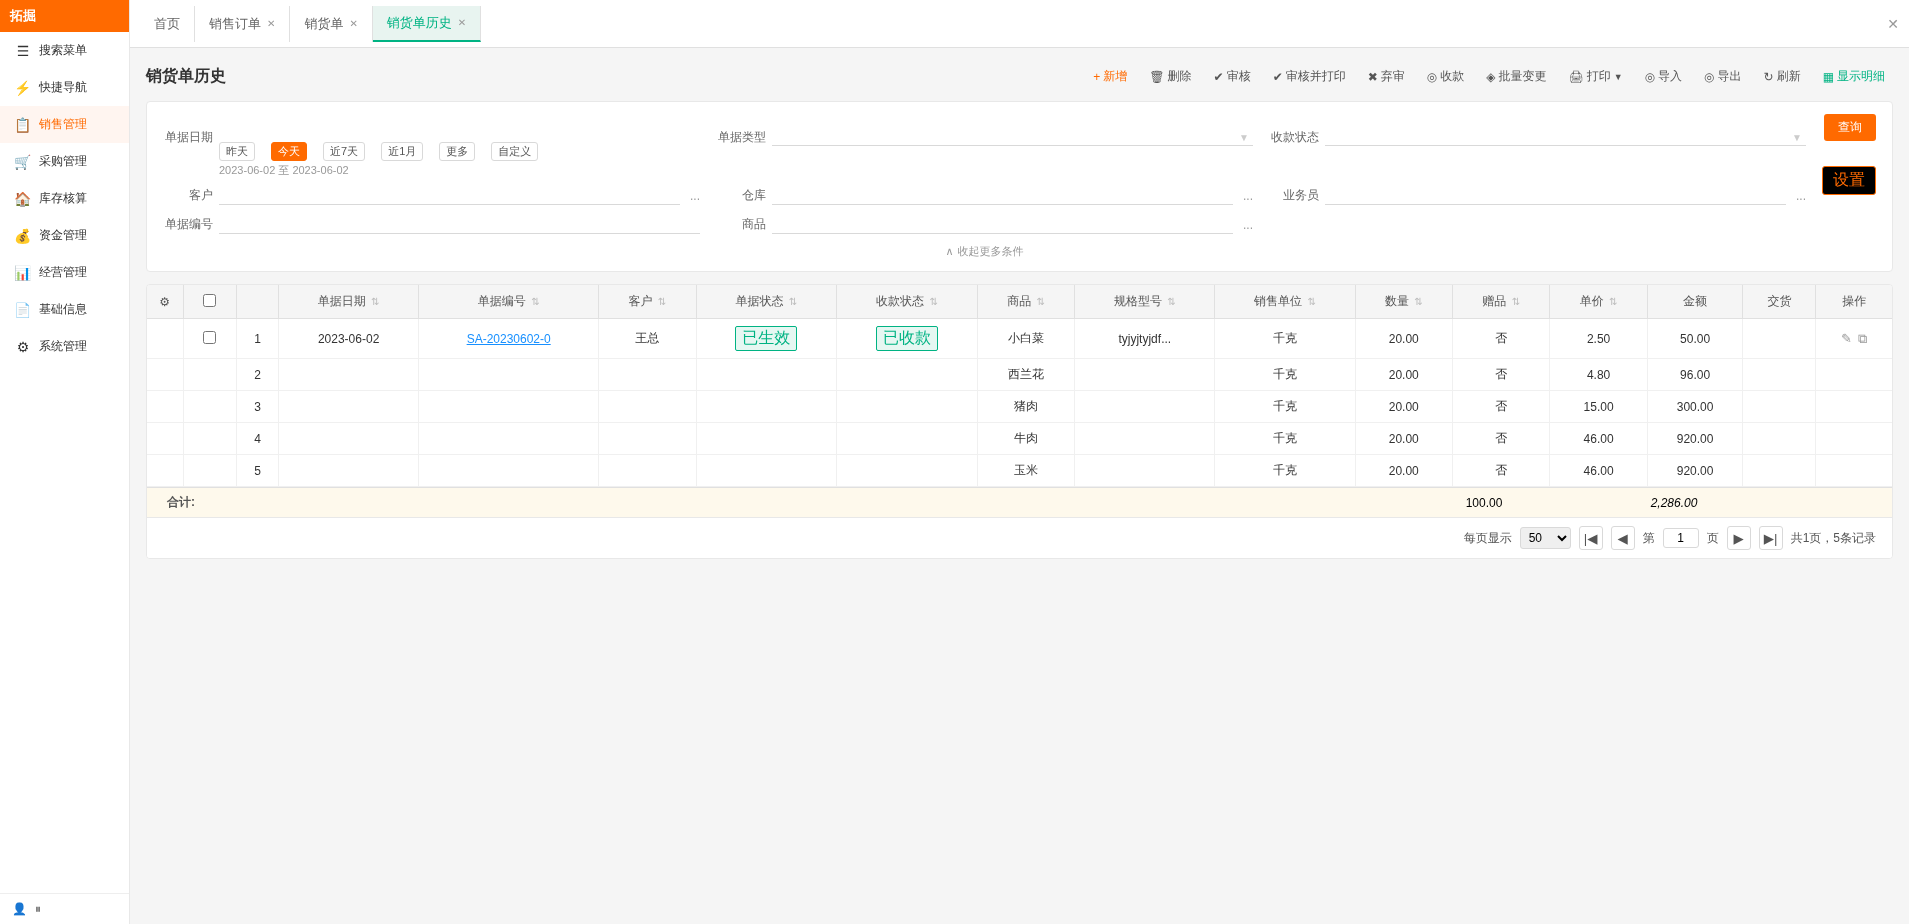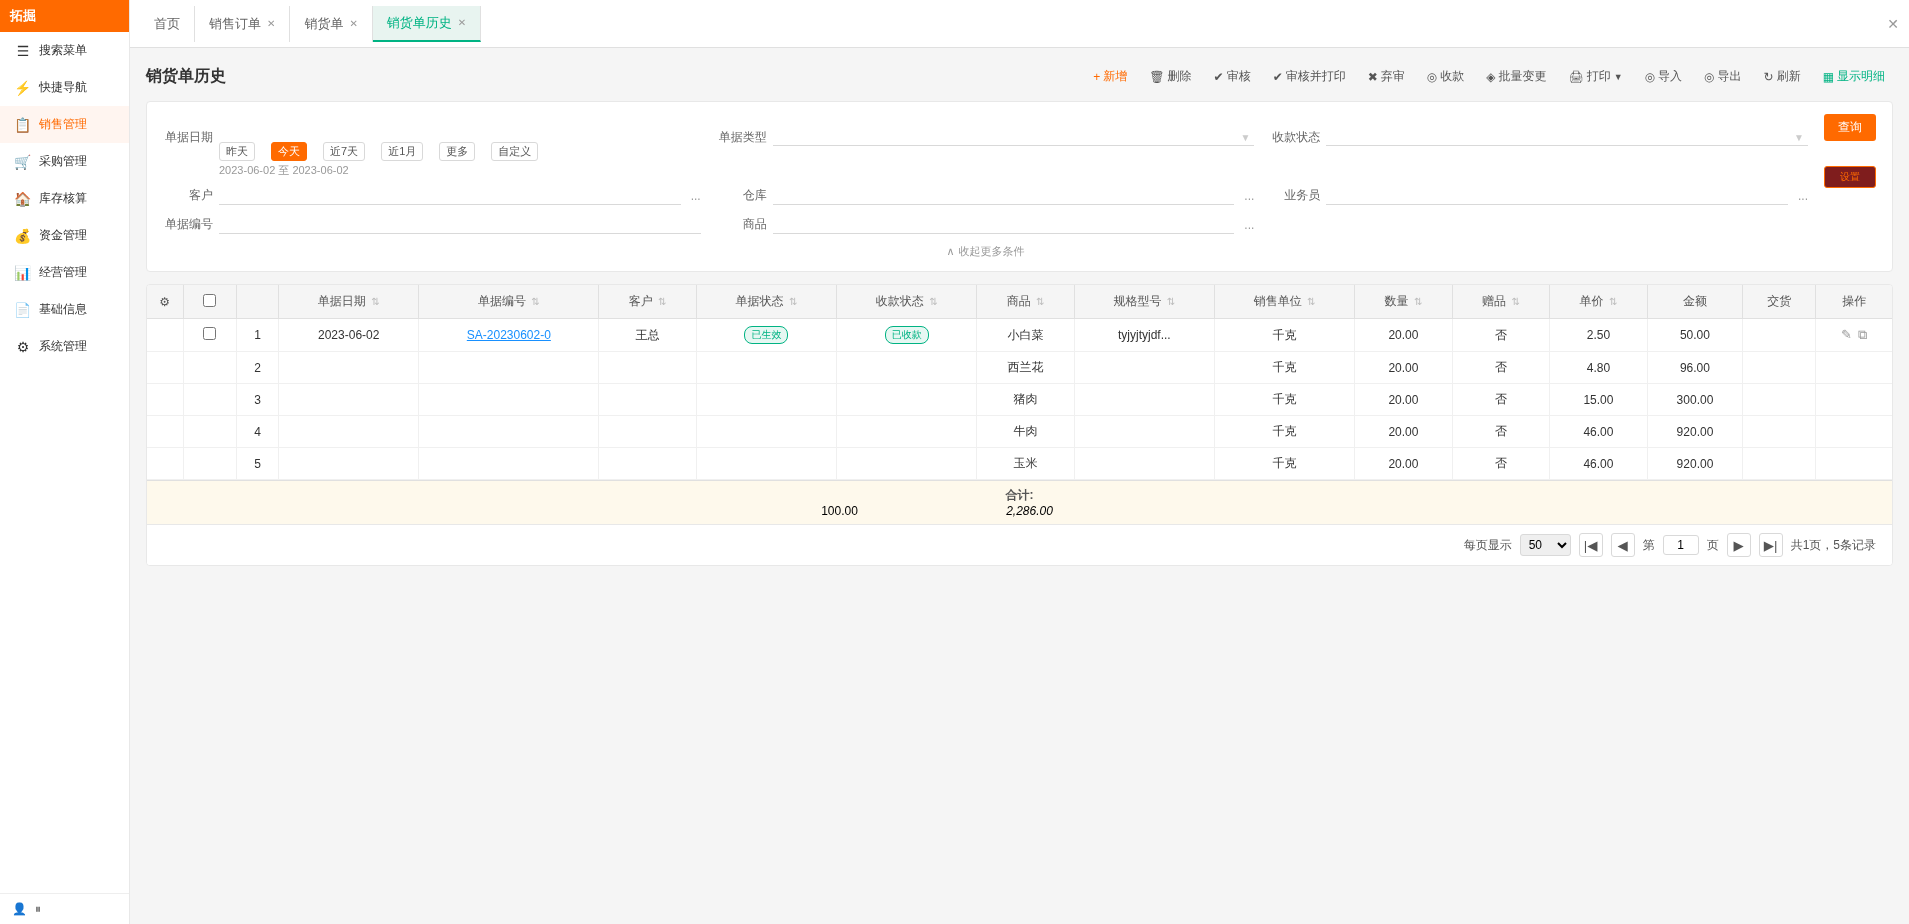--- a/index.html
+++ b/index.html
@@ -51,39 +51,39 @@
     .date-quick { display: flex; align-items: flex-end; gap: 16px; }
     .date-btn { padding: 1px 6px; border: 1px solid #d9d9d9; border-radius: 3px; cursor: pointer; font-size: 11px; color: #555; background: #fff; }
     .date-btn.active { background: #ff6a00; color: #fff; border-color: #ff6a00; margin-top: 28px; }
     .date-range { font-size: 11px; color: #999; margin-top: 3px; }
 
     
     .collapse-btn { text-align: center; margin-top: 8px; cursor: pointer; color: #999; font-size: 11px; display: flex; align-items: center; justify-content: center; gap: 4px; }
 
     
     .query-btn { background: #ff6a00; color: #fff; border: none; padding: 5px 14px; border-radius: 3px; cursor: pointer; font-size: 12px; }
-    .setting-btn { background: #7f1d1d; color: #ff6a00; border: 1px solid #ff6a00; padding: 3px 10px; border-radius: 3px; cursor: pointer; font-size: 10px; margin-top: 4px; width: 100%; }
+    .setting-btn { background: #000000; color: #ff6a00; border: 1px solid #ff6a00; padding: 3px 10px; border-radius: 3px; cursor: pointer; font-size: 16px; margin-top: 4px; width: 100%; }
 
     
     .table-section { background: #fff; border: 1px solid #e8e8e8; border-radius: 4px; overflow: auto; }
     table { width: 100%; border-collapse: collapse; font-size: 12px; }
     thead tr { background: #f5f5f5; }
     thead th { padding: 8px 8px; border-bottom: 1px solid #e0e0e0; border-right: 1px solid #e0e0e0; color: #555; font-weight: normal; white-space: nowrap; text-align: center; cursor: pointer; }
     thead th:last-child { border-right: none; }
     tbody tr { border-bottom: 1px solid #f0f0f0; }
     tbody td { padding: 7px 8px; border-right: 1px solid #f0f0f0; color: #333; text-align: center; }
     tbody td:last-child { border-right: none; }
-    .status-badge { display: inline-block; padding: 1px 6px; border-radius: 8px; font-size: 10px; }
+    .status-badge { display: inline-block; padding: 1px 6px; border-radius: 2px; font-size: 16px; }
     .status-active { background: #e6f7f2; color: #00b383; border: 1px solid #00b383; }
     .status-collected { background: #e6f7f2; color: #00b383; border: 1px solid #00b383; }
     .col-link { color: #1890ff; cursor: pointer; text-decoration: underline; }
     .sort-icon { color: #bbb; font-size: 10px; margin-left: 2px; }
 
     
-    .table-footer { background: #fef9ec; border-top: 1px solid #e0e0e0; display: flex; align-items: center; padding: 6px 8px; flex-direction: column; }
+    .table-footer { background: #fef9ec; border-top: 1px solid #e0e0e0; display: flex; align-items: center; padding: 6px 8px; }
     .footer-label { color: #555; padding: 0 12px; font-weight: bold; }
 
     
     .pagination { display: flex; align-items: center; justify-content: flex-end; padding: 8px 16px; background: #fff; border-top: 1px solid #e8e8e8; gap: 8px; font-size: 12px; color: #555; }
     .page-btn { width: 24px; height: 24px; border: 1px solid #d9d9d9; background: #fff; cursor: pointer; display: flex; align-items: center; justify-content: center; border-radius: 3px; color: #555; }
     .page-input { width: 36px; border: 1px solid #d9d9d9; text-align: center; padding: 2px; border-radius: 3px; font-size: 12px; outline: none; }
     .page-select { border: 1px solid #d9d9d9; padding: 2px 4px; border-radius: 3px; font-size: 12px; outline: none; cursor: pointer; }
 
     
     .action-icons { display: flex; gap: 6px; justify-content: center; }

